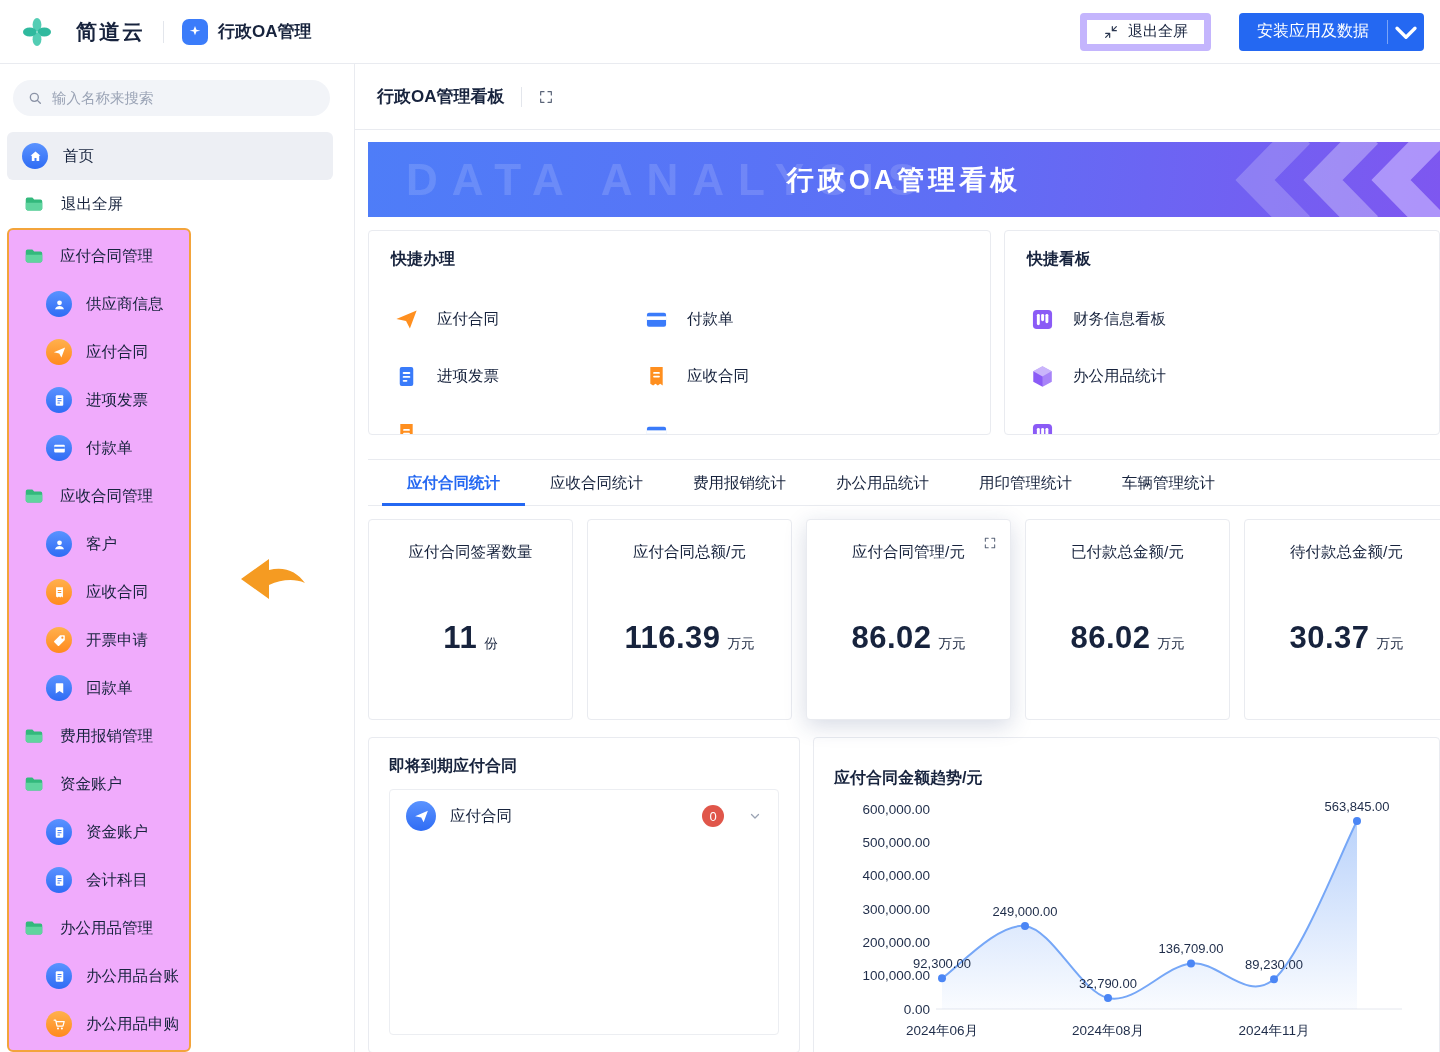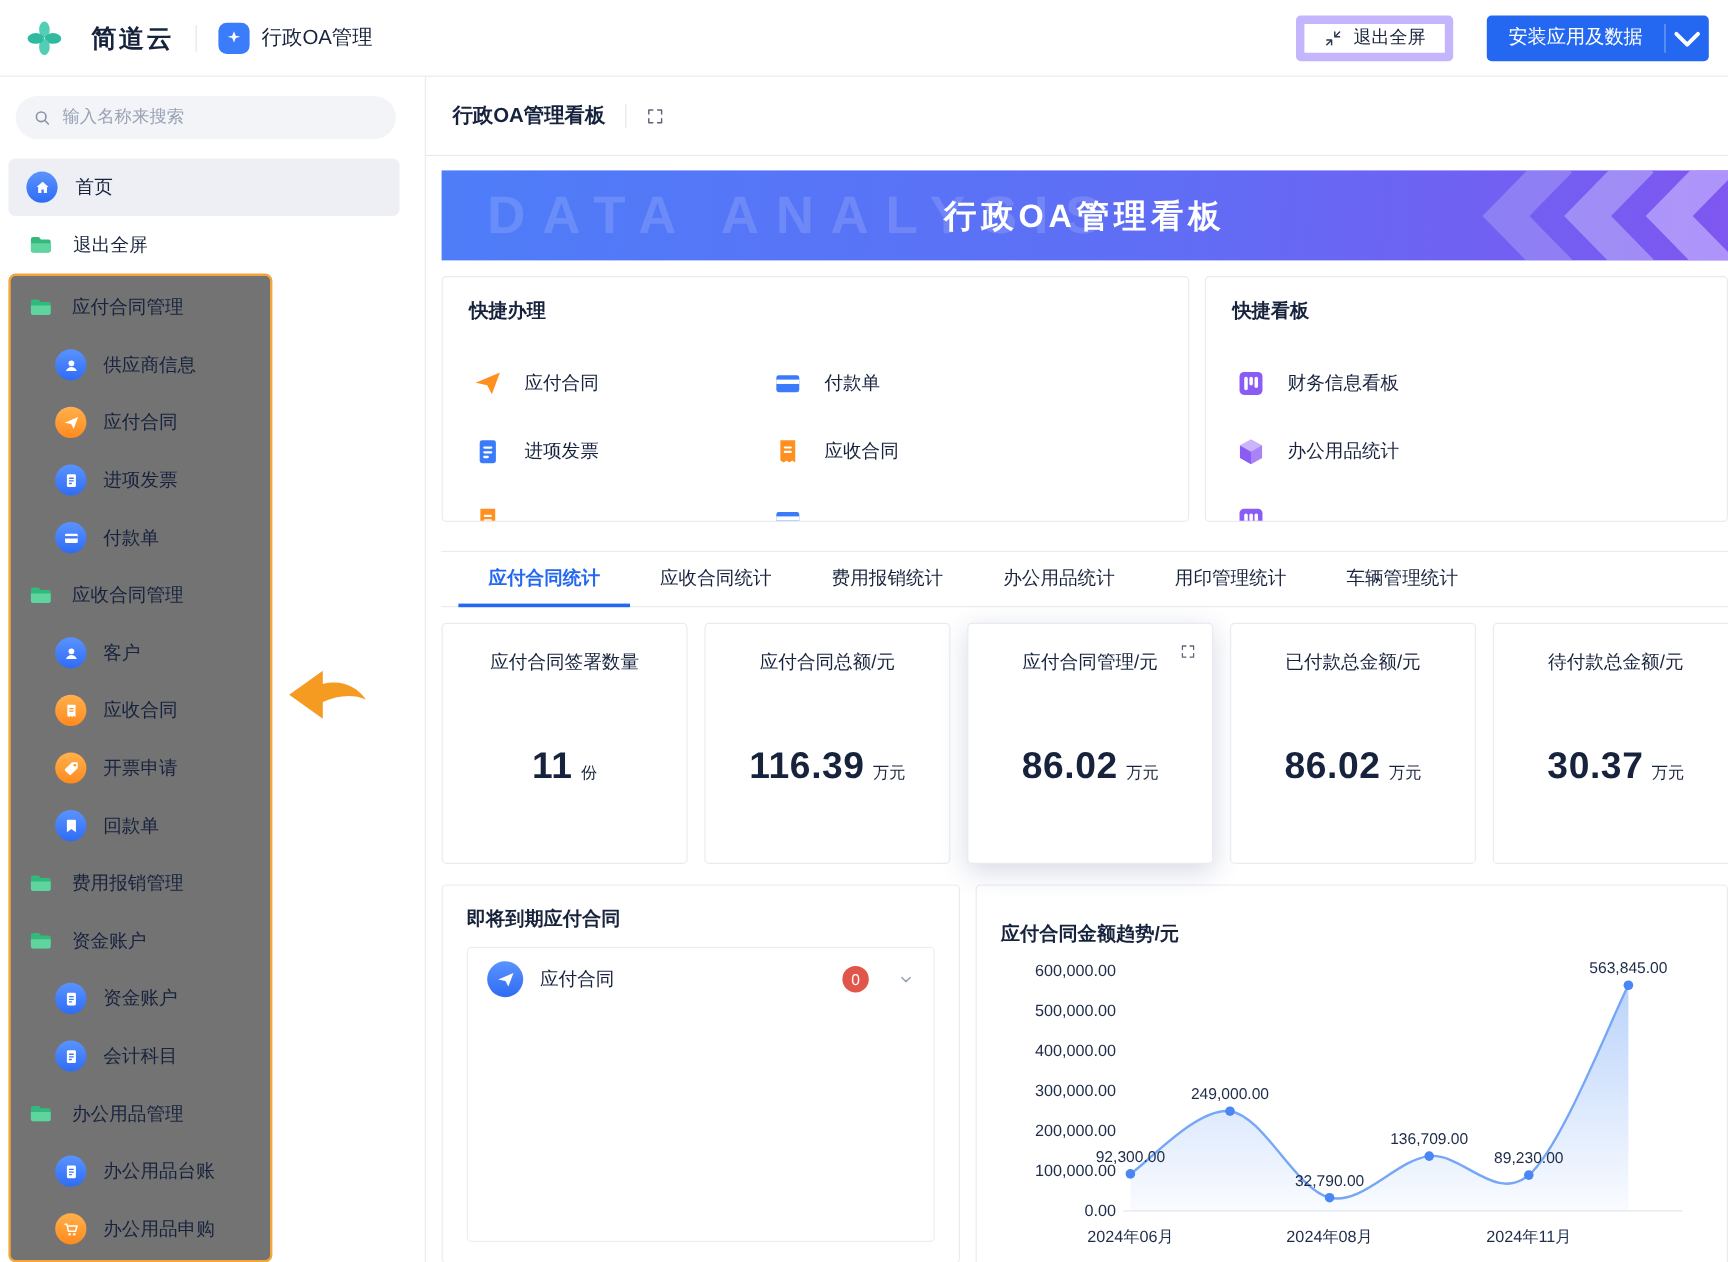--- a/index.html
+++ b/index.html
@@ -6,21 +6,21 @@
   html,body{width:1440px;height:1052px;overflow:hidden;background:#fff;
     font-family:"Liberation Sans","DejaVu Sans",sans-serif;color:#17233d}
   button{font-family:inherit}
 
   
   .topbar{height:64px;display:flex;align-items:center;padding:0 16px 0 20px;border-bottom:1px solid #e9ebf0;background:#fff}
   .brand-logo{width:34px;height:34px;display:flex;align-items:center;justify-content:center}
   .brand-name{font-size:21px;font-weight:700;letter-spacing:2px;margin-left:22px}
   .tb-divider{width:1px;height:22px;background:#e3e6ec;margin:0 18px}
   .app-badge{width:26px;height:26px;border-radius:7px;background:#3b7cfa;display:flex;align-items:center;justify-content:center}
-  .app-name{font-size:17px;font-weight:400;margin-left:10px}
+  .app-name{font-size:17px;font-weight:700;margin-left:10px}
   .tb-right{margin-left:auto;display:flex;align-items:center;gap:28px}
   .exit-btn{height:38px;border:7px solid #c4b5fd;border-radius:4px;background:#fff;display:flex;align-items:center;gap:9px;padding:0 16px;font-size:15px;color:#17233d;cursor:pointer}
   .install-btn{height:38px;border-radius:4px;background:#2468f2;color:#fff;display:flex;align-items:stretch;cursor:pointer;overflow:hidden}
   .install-label{display:flex;align-items:center;padding:0 18px;font-size:16px}
   .install-sep{width:1px;background:rgba(255,255,255,.4);margin:7px 0}
   .install-caret{width:36px;display:flex;align-items:center;justify-content:center}
 
   
   .layout{display:flex;height:988px}
   .sidebar{width:355px;flex:none;border-right:1px solid #e9ebf0;padding-top:16px;position:relative;overflow:hidden}
@@ -32,21 +32,21 @@
   .search-input::placeholder{color:#9aa3b5}
   .side-rows{margin:0 21px 0 7px}
   .srow{height:48px;display:flex;align-items:center;gap:15px;padding-left:15px;border-radius:6px;font-size:15.5px;font-weight:500;cursor:pointer;white-space:nowrap}
   .srow.selected{background:#edeff4}
   .cicon{width:26px;height:26px;border-radius:50%;flex:none;display:flex;align-items:center;justify-content:center}
   .cicon svg{width:15px;height:15px}
   .c-blue{background:linear-gradient(180deg,#5a93ff,#2f6cf4)}
   .c-orange{background:linear-gradient(180deg,#ffb14d,#ff8a1e)}
   .ficon{width:24px;height:24px;flex:none;display:flex;align-items:center;justify-content:center}
   .ficon svg{width:22px;height:22px}
-  .hl-box{margin-left:7px;width:220px;border:2px solid #f3a43b;border-radius:6px;padding:2px 4px;background:#737373}
+  .hl-box{margin-left:7px;width:184px;border:2px solid #f3a43b;border-radius:6px;padding:2px 4px;background:#f0abfc}
   .hl-box .srow{padding-left:9px;gap:14px}
   .hl-box .srow.child{padding-left:33px}
   .annot-arrow{position:absolute;left:240px;top:492px;width:66px;height:46px}
 
   
   .main-header{height:66px;flex:none;border-bottom:1px solid #e9ebf0;display:flex;align-items:center;gap:16px;padding:0 22px}
   .page-title{font-size:17px;font-weight:700}
   .mh-divider{width:1px;height:20px;background:#e3e6ec}
   .i16{width:16px;height:16px;display:inline-flex}
   .i16 svg{width:16px;height:16px}

